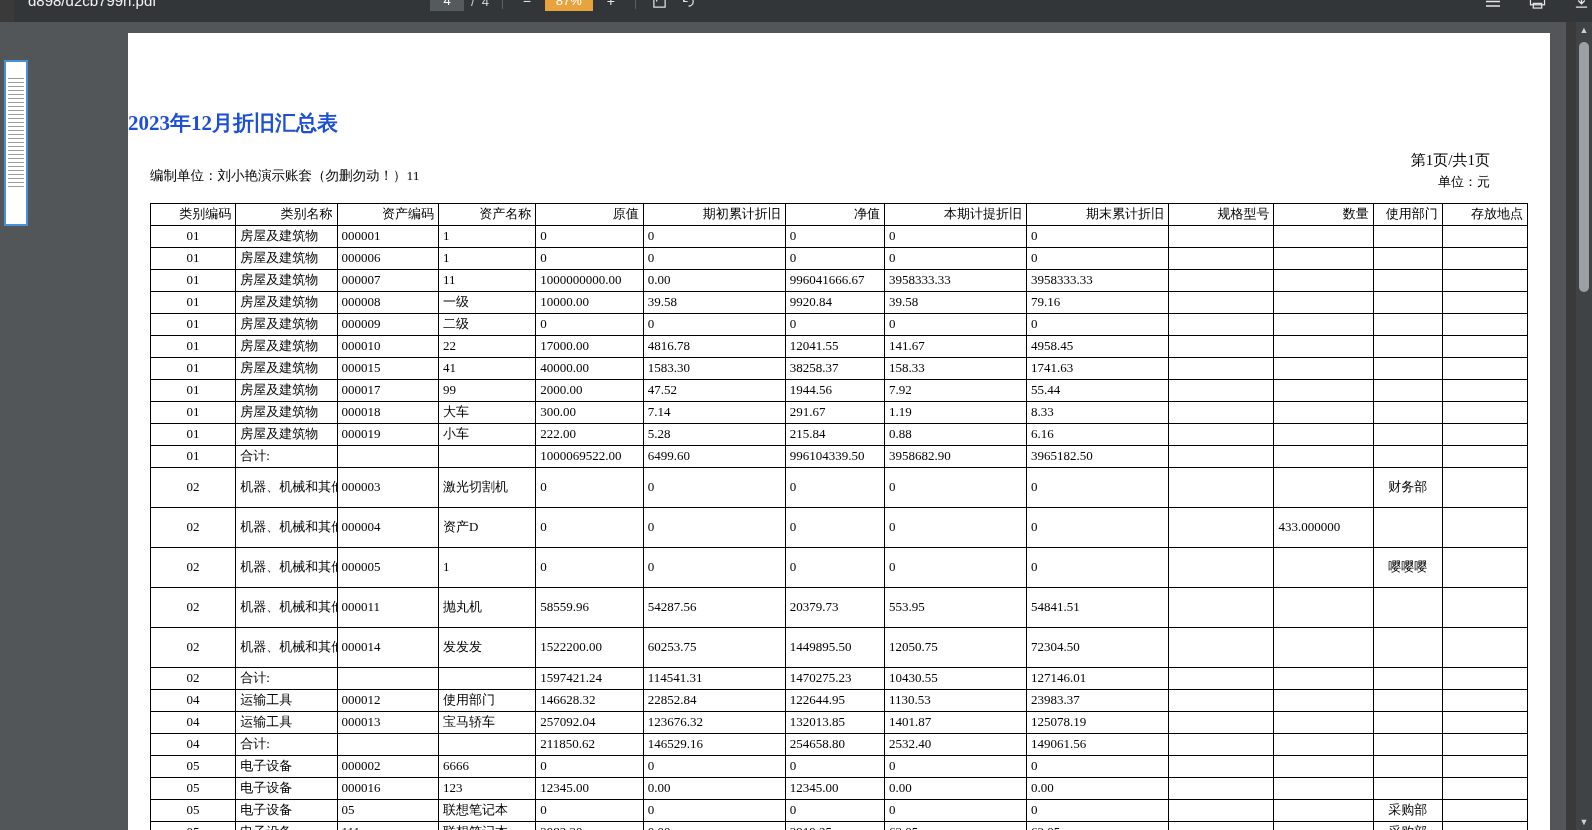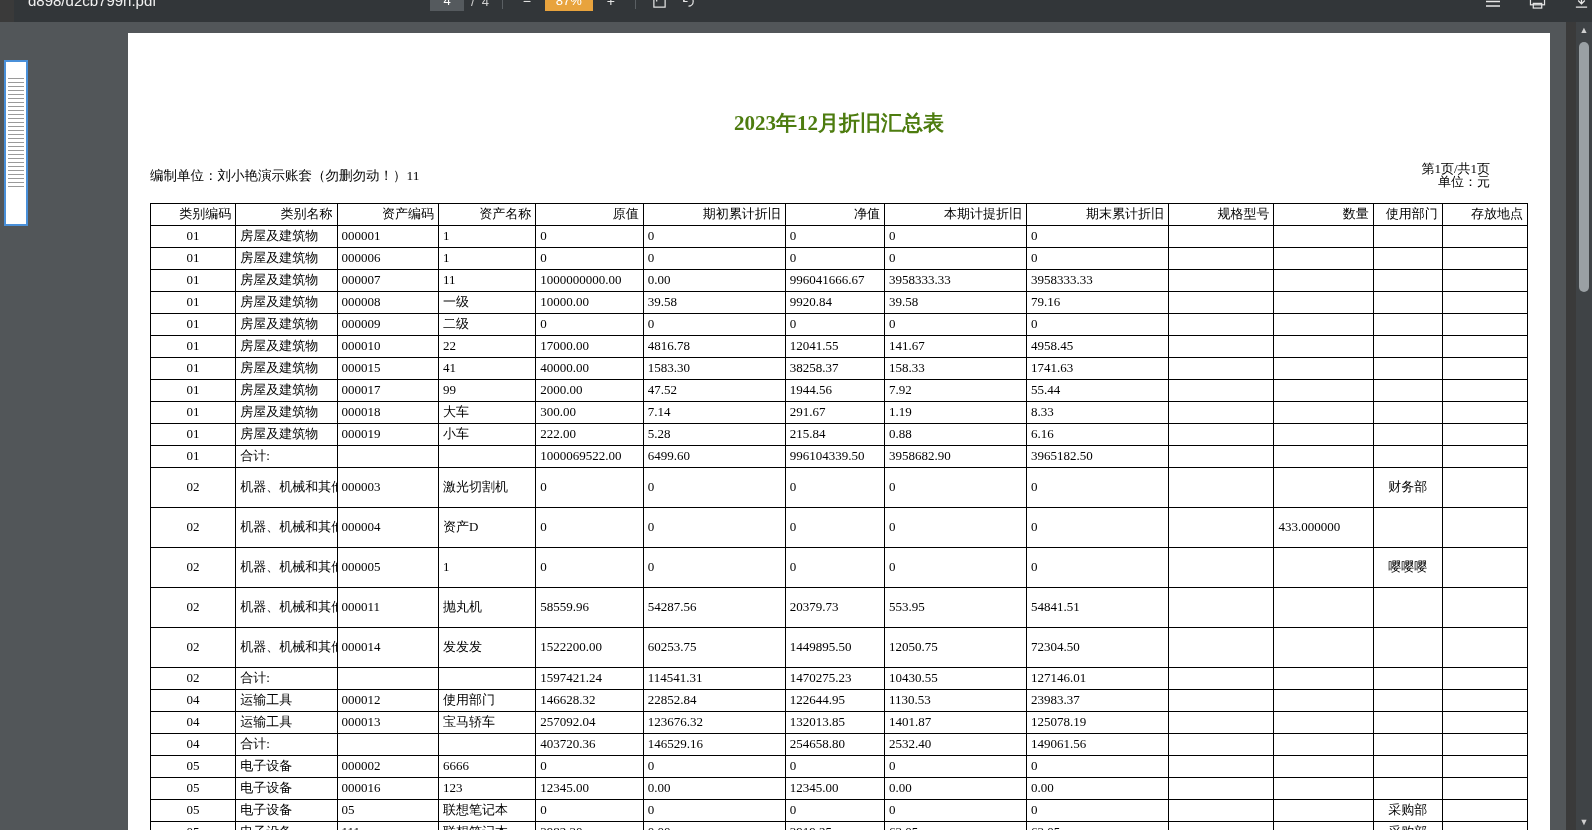--- a/index.html
+++ b/index.html
@@ -64,33 +64,33 @@
   
   .page-wrap {
     position: absolute; left: 128px; top: 22px; width: 1438px; height: 808px;
     background: #525659; overflow: hidden;
   }
   .page {
     position: absolute; left: 0px; top: 11px; width: 1422px; min-height: 1000px;
     background: #fff;
   }
   .doc-title {
-    text-align: center;
+    text-align: left;
     font-family: "Liberation Serif", serif;
     font-size: 21px; font-weight: bold;
-    color: #4d7c0f;
+    color: #1d4ed8;
     margin-top: 76px;
   }
   .meta-row {
     position: relative; margin-top: 22px; height: 44px;
     font-family: "Liberation Serif", serif;
     font-size: 13.5px; color: #000;
   }
   .meta-left { position: absolute; left: 22px; top: 8px; }
-  .meta-right-1 { position: absolute; right: 60px; top: -8px; font-size: 13px; margin-top: 9px; }
+  .meta-right-1 { position: absolute; right: 60px; top: -8px; font-size: 15px; }
   .meta-right-2 { position: absolute; right: 60px; top: 14px; font-size: 13px; }
 
   table.dep {
     border-collapse: collapse;
     margin: 0 22px;
     width: 1378px;
     font-family: "Liberation Serif", serif;
     font-size: 13px;
     color: #000;
     table-layout: fixed;
@@ -525,21 +525,21 @@
             <td></td>
             <td></td>
             <td class="c"></td>
             <td class="c"></td>
           </tr>
           <tr>
             <td class="c">04</td>
             <td class="catname">合计:</td>
             <td></td>
             <td></td>
-            <td>403720.36</td>
+            <td>211850.62</td>
             <td>146529.16</td>
             <td>254658.80</td>
             <td>2532.40</td>
             <td>149061.56</td>
             <td></td>
             <td></td>
             <td class="c"></td>
             <td class="c"></td>
           </tr>
           <tr>

